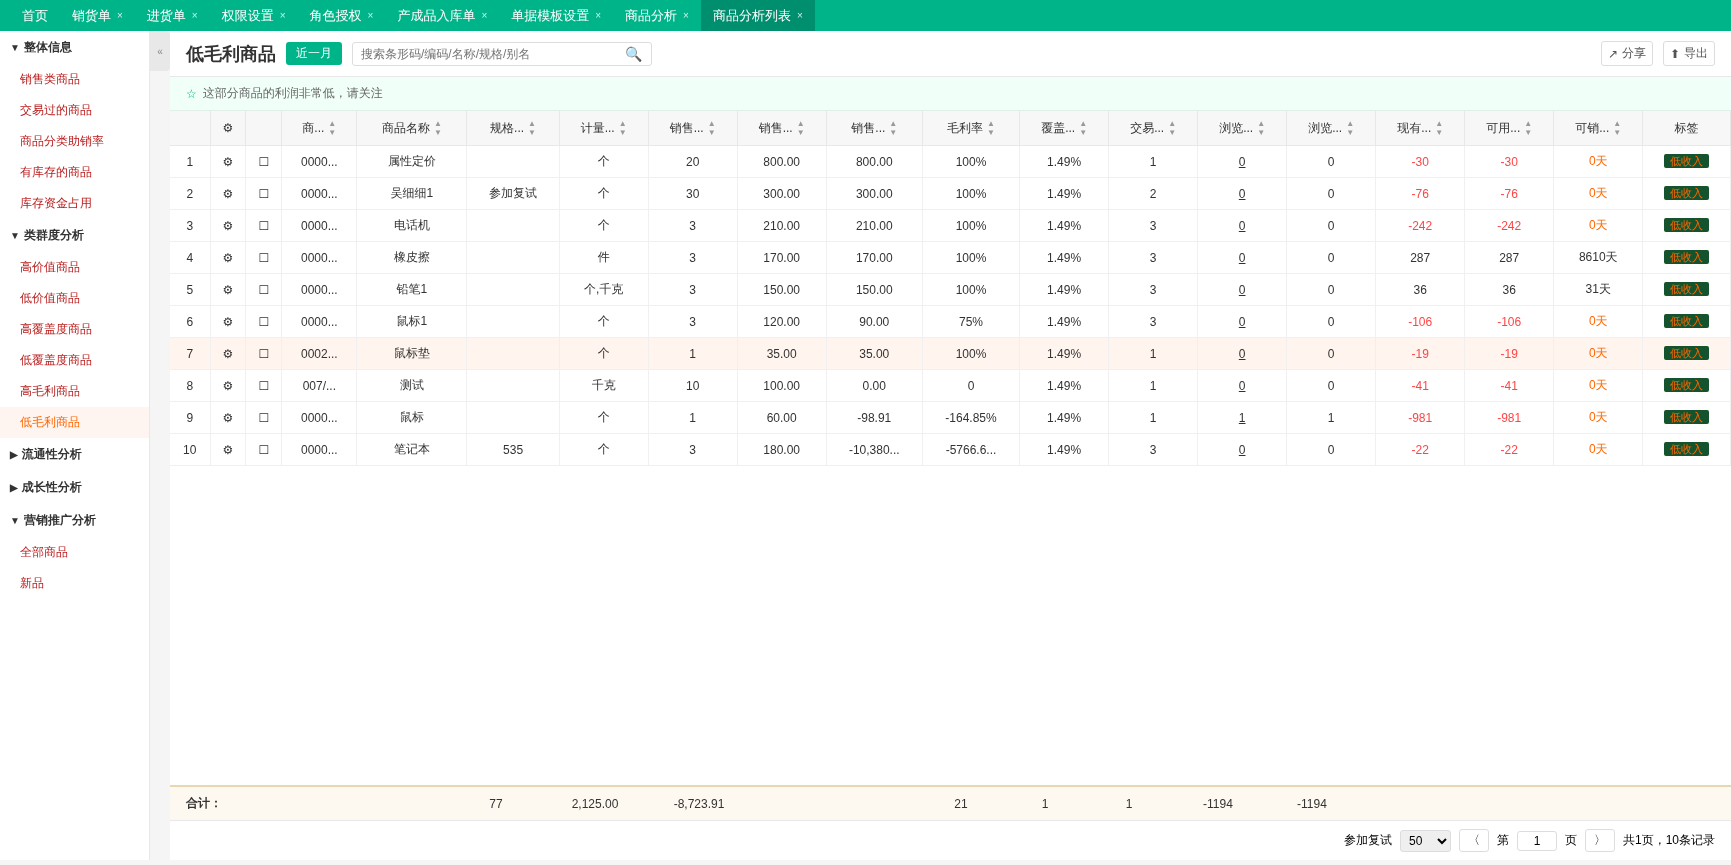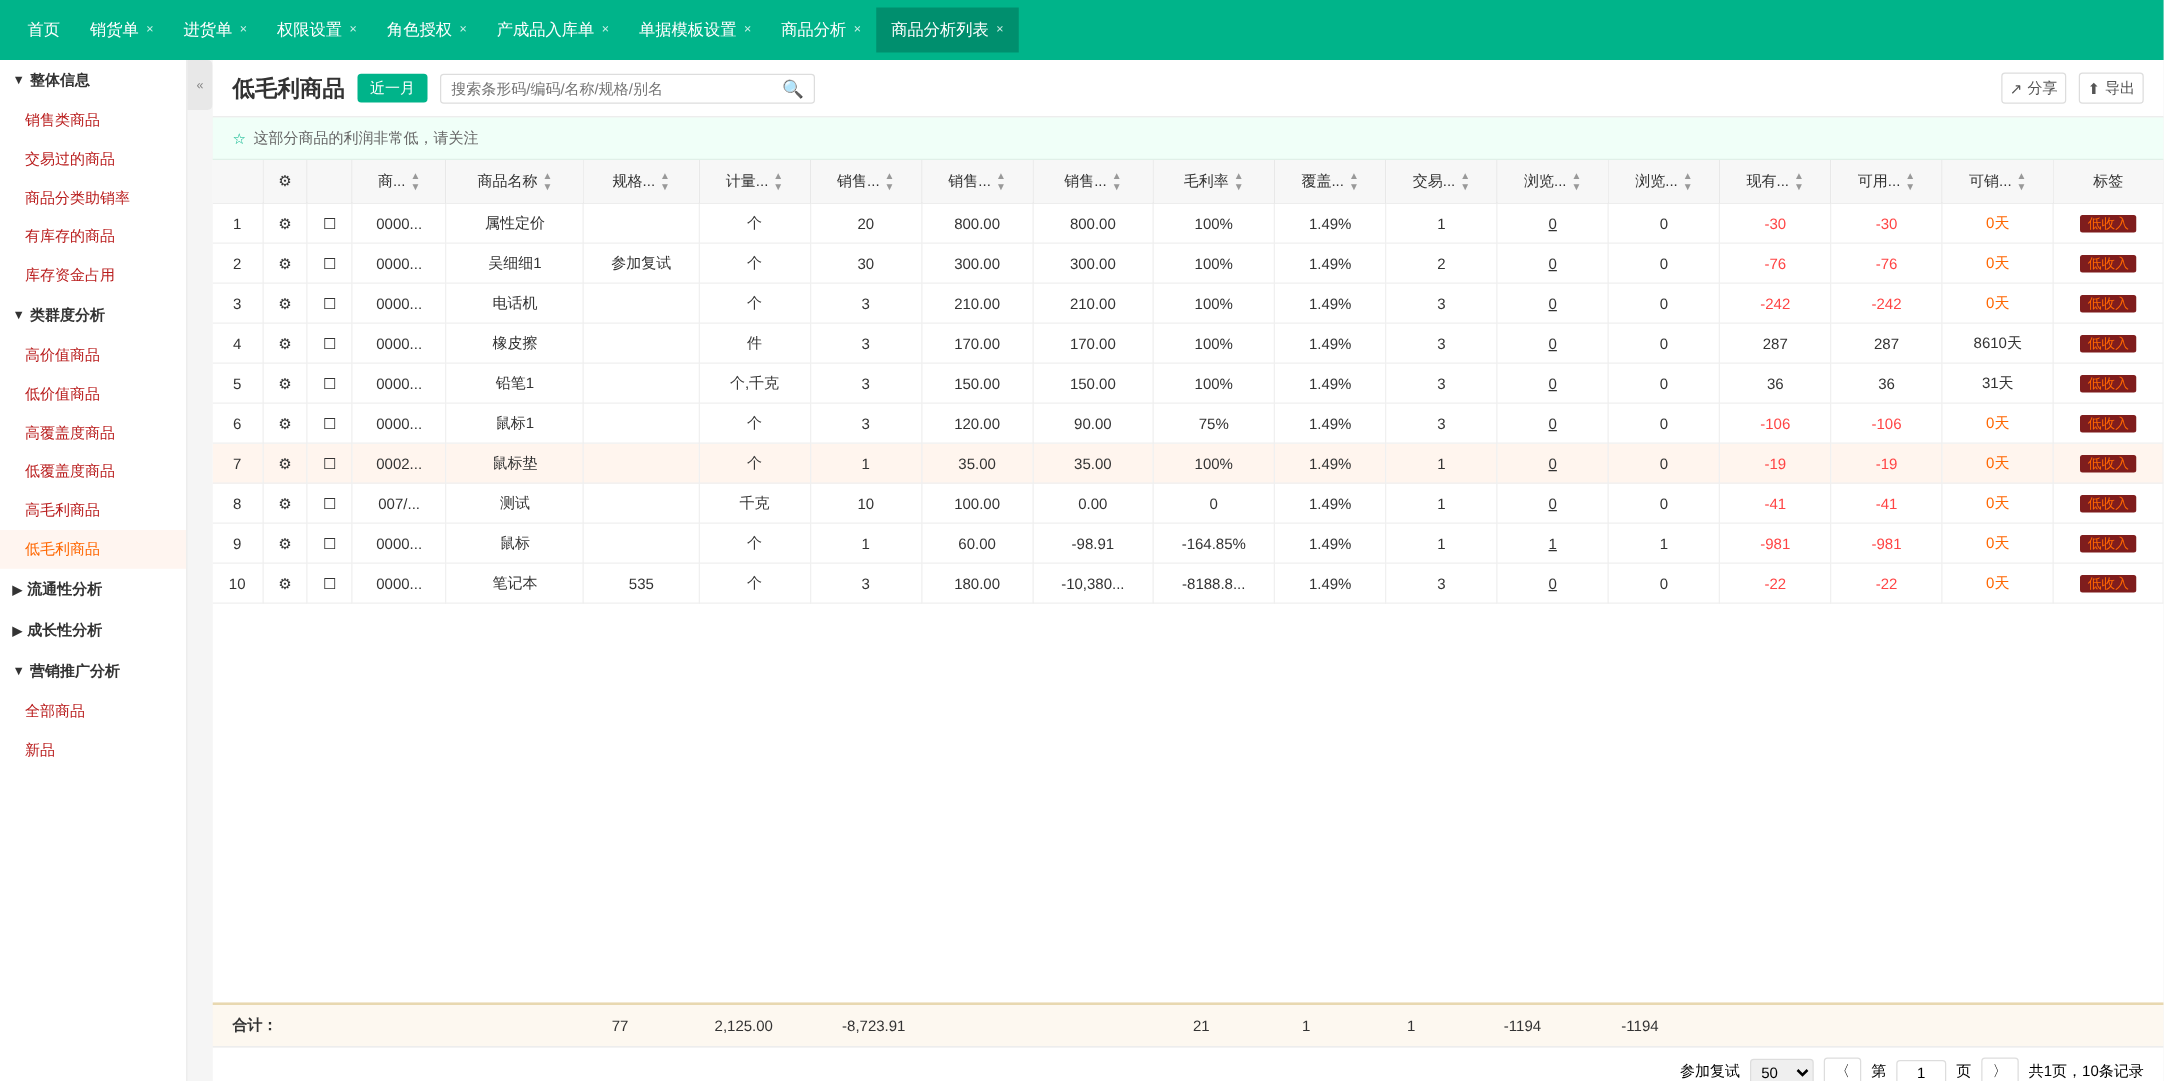--- a/index.html
+++ b/index.html
@@ -3,21 +3,21 @@
   <meta charset="utf-8">
   <style>
     * { box-sizing: border-box; margin: 0; padding: 0; font-family: 'Microsoft YaHei', Arial, sans-serif; font-size: 12px; }
     body { background: #f5f5f5; overflow: hidden; }
 
     
     .top-nav {
       background: #00b48a;
       display: flex;
       align-items: center;
-      height: 48px;
+      height: 31px;
       padding: 0 10px;
       color: #fff;
     }
     .top-nav .nav-item {
       padding: 0 12px;
       height: 36px;
       line-height: 36px;
       cursor: pointer;
       font-size: 13px;
       white-space: nowrap;
@@ -178,21 +178,21 @@
       padding: 7px 6px;
       text-align: center;
       color: #333;
       white-space: nowrap;
     }
     tbody tr.highlighted { background: #fff5ee; }
 
     .red-text { color: #ff4444; }
     .orange-text { color: #ff6600; }
     .tag-low {
-      background: #7f1d1d;
+      background: #14532d;
       color: #ff6600;
       padding: 1px 6px;
       border-radius: 2px;
       font-size: 11px;
     }
     .underline { text-decoration: underline; color: #333; }
 
     
     .table-footer {
       background: #fdf8f0;
@@ -591,21 +591,21 @@
                 <td>10</td>
                 <td>⚙</td>
                 <td>☐</td>
                 <td>0000...</td>
                 <td>笔记本</td>
                 <td>535</td>
                 <td>个</td>
                 <td>3</td>
                 <td>180.00</td>
                 <td>-10,380...</td>
-                <td>-8188.8...</td>
+                <td>-5766.6...</td>
                 <td>1.49%</td>
                 <td>3</td>
                 <td><span class="underline">0</span></td>
                 <td>0</td>
                 <td class="red-text">-22</td>
                 <td class="red-text">-22</td>
                 <td class="orange-text">0天</td>
                 <td><span class="tag-low">低收入</span></td>
               </tr>
             </tbody>

